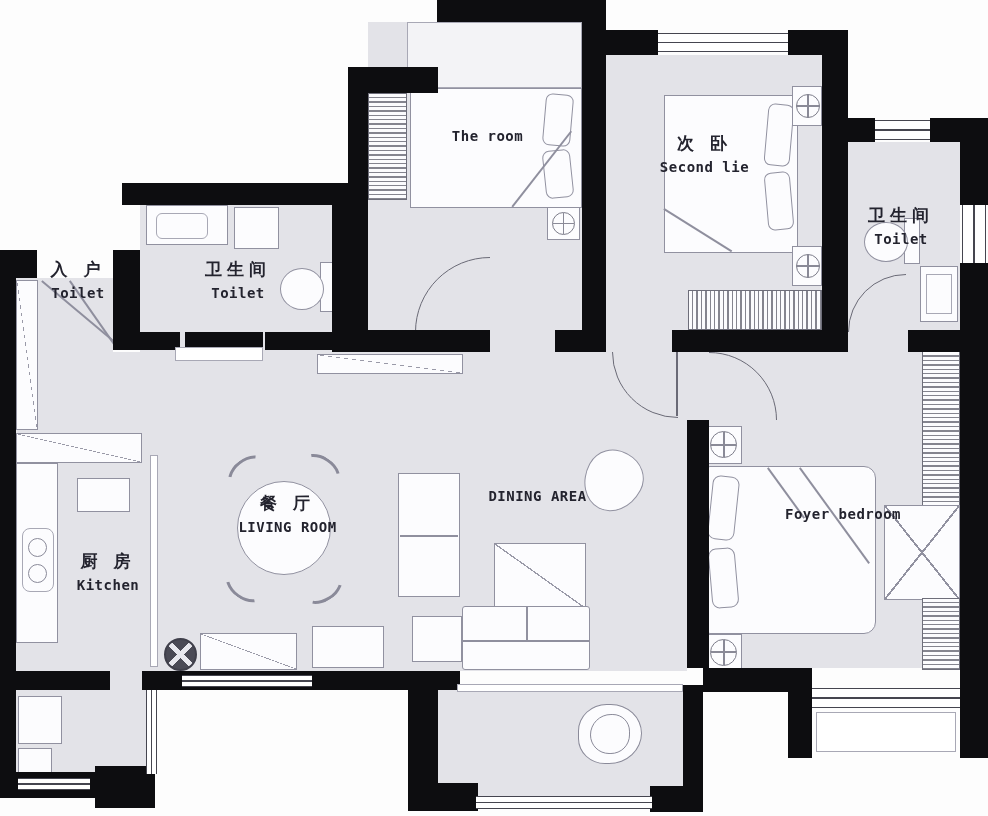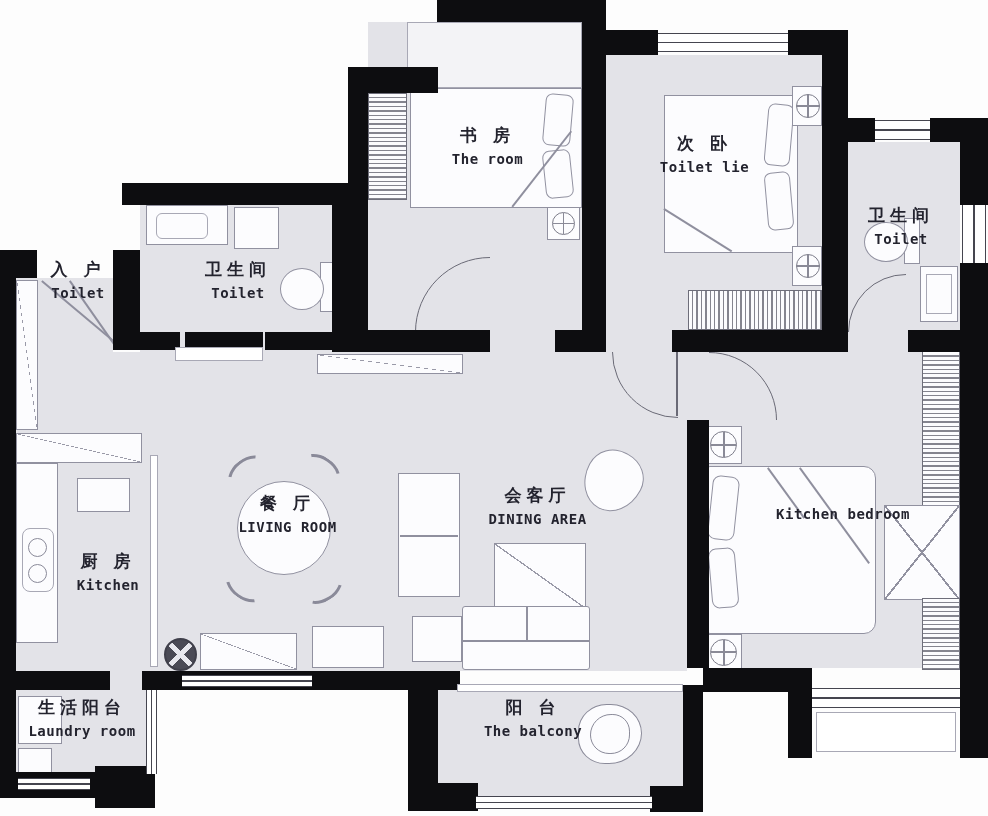--- a/index.html
+++ b/index.html
@@ -208,48 +208,38 @@
 
   <div class="lab" style="left:28px;top:258px;width:100px;">
     <div class="zh">入 户</div>
     <div class="en">Toilet</div>
   </div>
   <div class="lab" style="left:183px;top:258px;width:110px;">
     <div class="zh">卫生间</div>
     <div class="en">Toilet</div>
   </div>
   <div class="lab" style="left:405px;top:124px;width:165px;">
-    <div class="zh">书 房</div>
     <div class="en">The room</div>
   </div>
   <div class="lab" style="left:612px;top:132px;width:185px;">
     <div class="zh">次 卧</div>
-    <div class="en">Toilet lie</div>
+    <div class="en">Second lie</div>
   </div>
   <div class="lab" style="left:845px;top:204px;width:112px;">
     <div class="zh">卫生间</div>
     <div class="en">Toilet</div>
   </div>
   <div class="lab" style="left:200px;top:492px;width:175px;">
     <div class="zh">餐 厅</div>
     <div class="en">LIVING ROOM</div>
   </div>
   <div class="lab" style="left:455px;top:484px;width:165px;">
-    <div class="zh">会客厅</div>
     <div class="en">DINING AREA</div>
   </div>
   <div class="lab" style="left:738px;top:502px;width:210px;">
-    <div class="en">Kitchen bedroom</div>
+    <div class="en">Foyer bedroom</div>
   </div>
   <div class="lab" style="left:53px;top:550px;width:110px;">
     <div class="zh">厨 房</div>
     <div class="en">Kitchen</div>
   </div>
-  <div class="lab" style="left:12px;top:696px;width:140px;">
-    <div class="zh">生活阳台</div>
-    <div class="en">Laundry room</div>
-  </div>
-  <div class="lab" style="left:438px;top:696px;width:190px;">
-    <div class="zh">阳 台</div>
-    <div class="en">The balcony</div>
-  </div>
 
 </div>
 
 </body></html>

